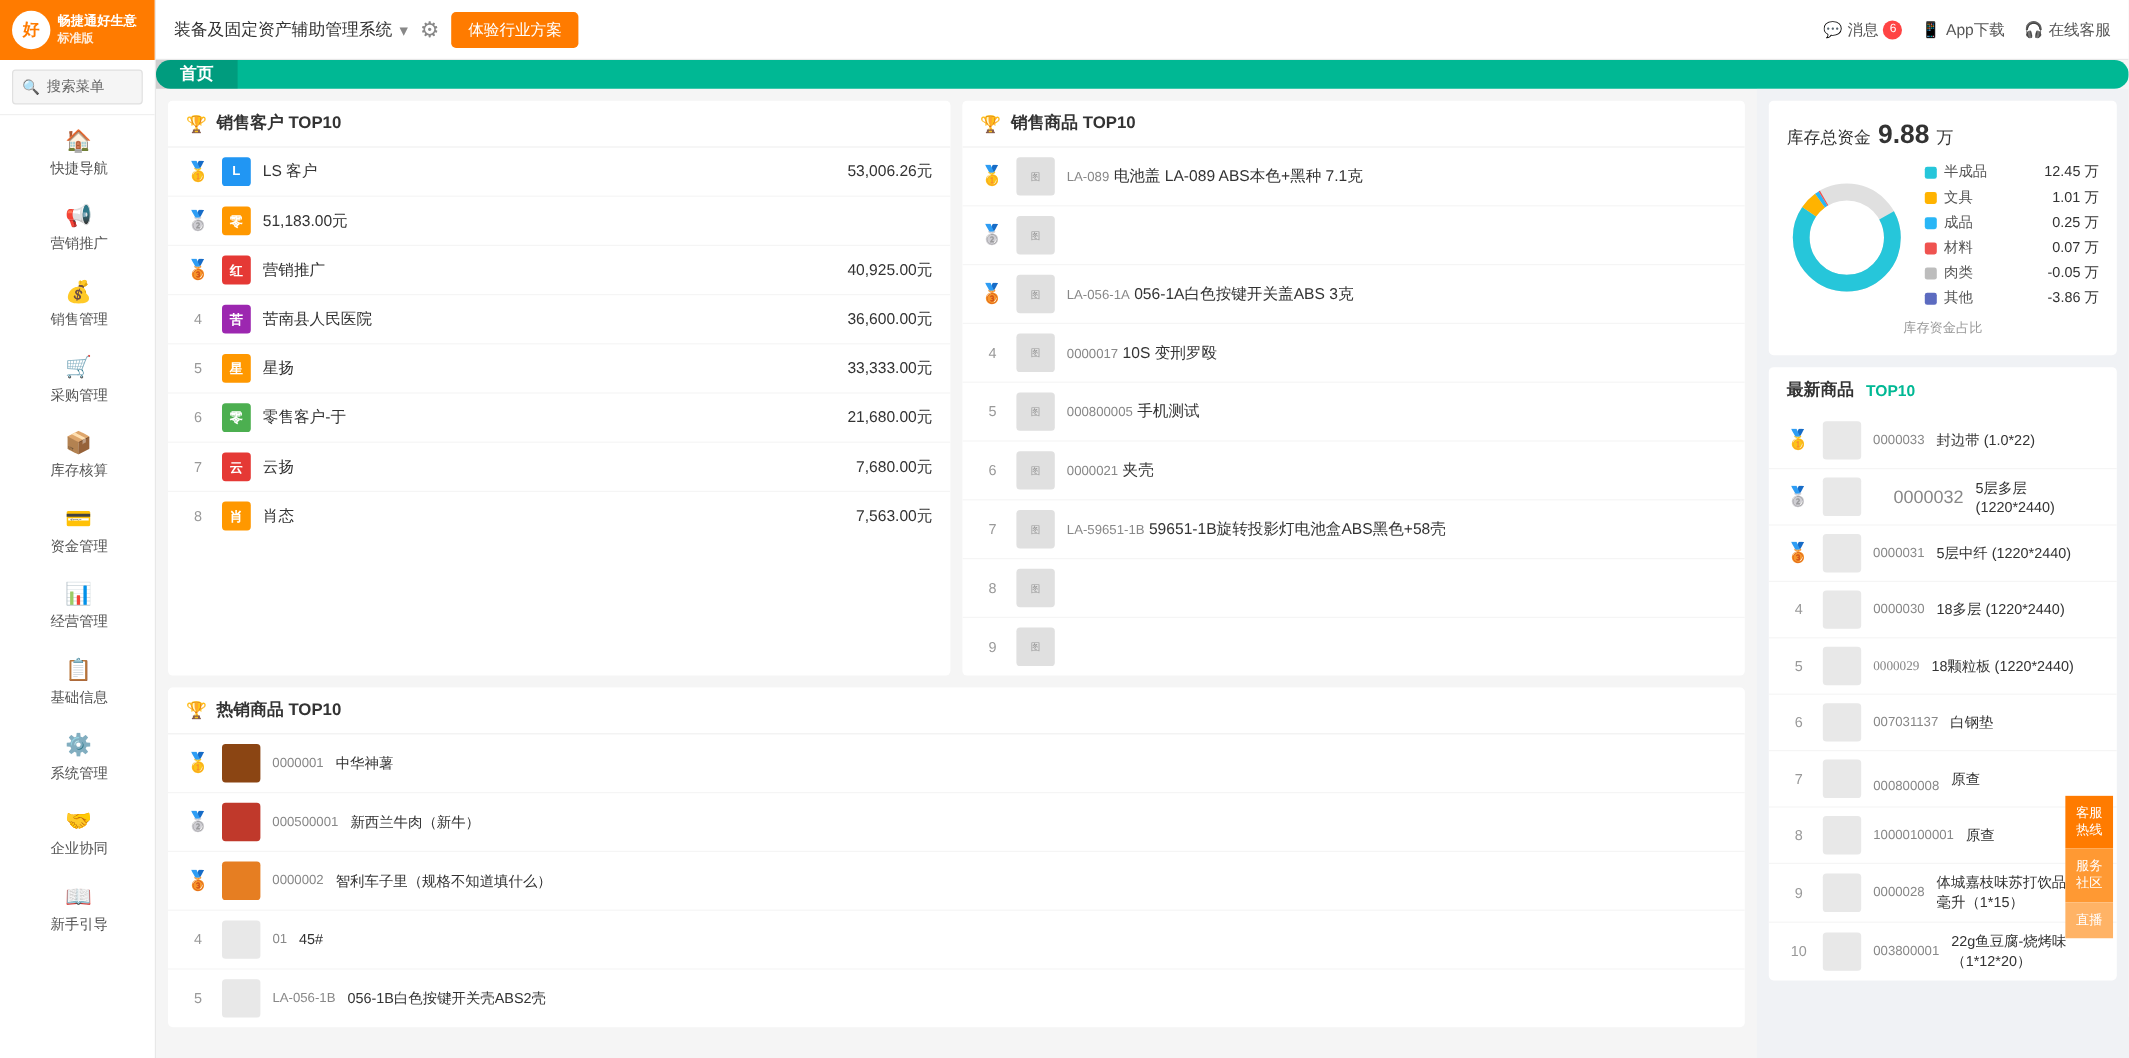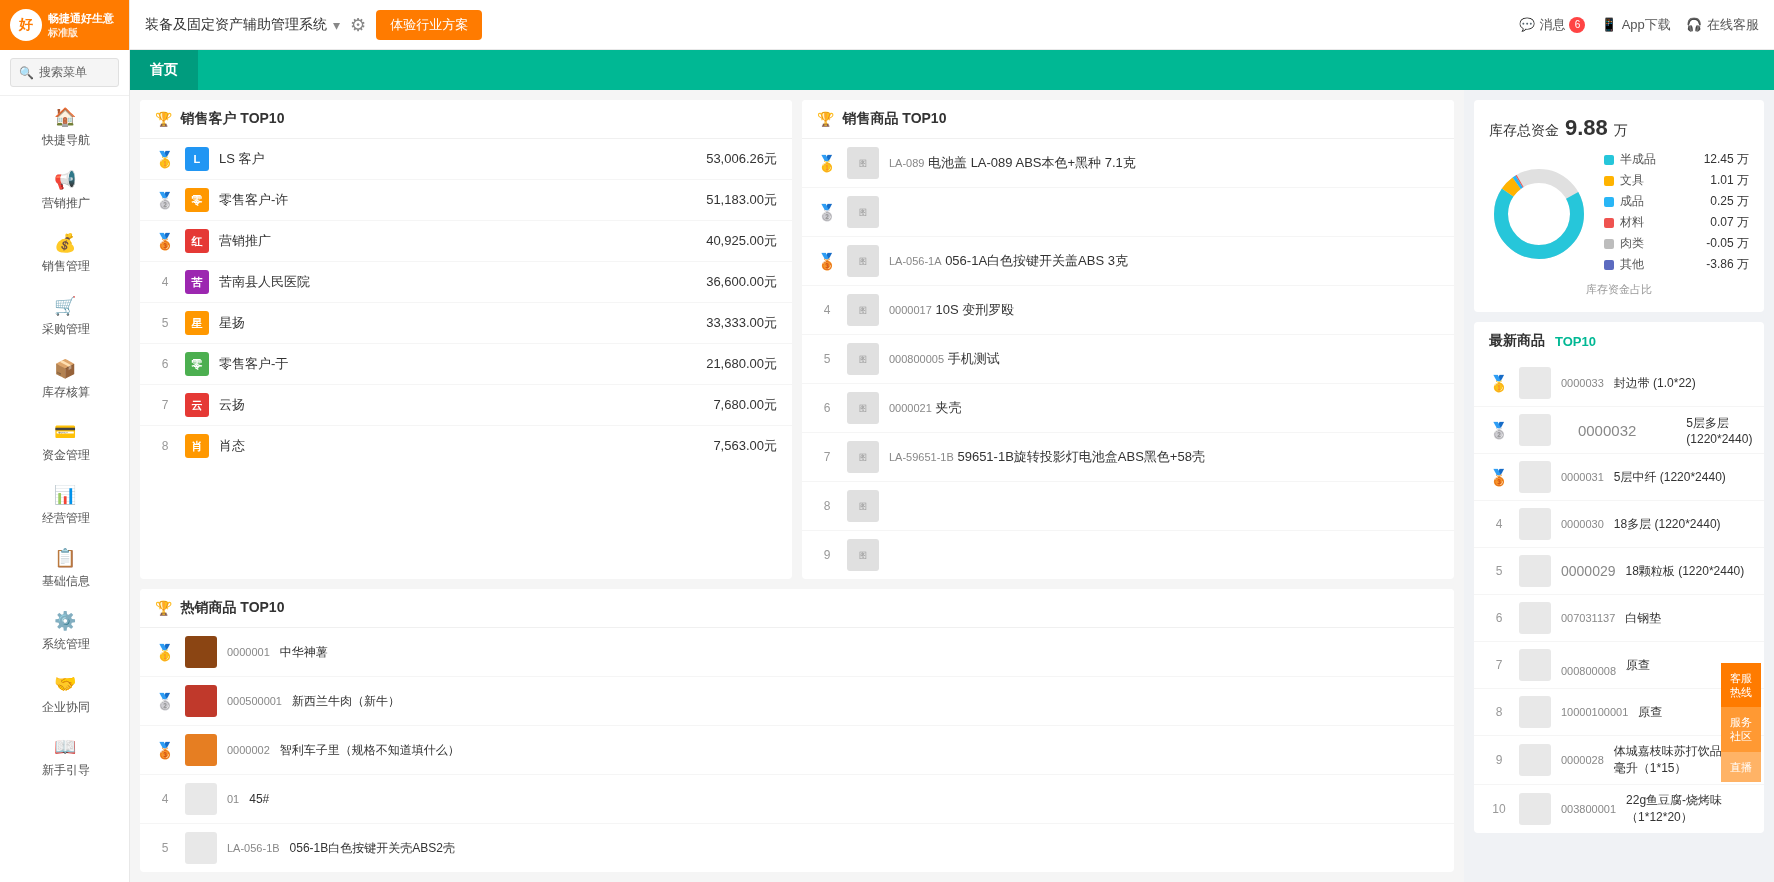--- a/index.html
+++ b/index.html
@@ -93,22 +93,23 @@
       margin-left: auto; display: flex; align-items: center; gap: 16px;
       font-size: 13px; color: #555;
     }
     .topbar-right .icon-group { display: flex; align-items: center; gap: 4px; cursor: pointer; }
     .badge { background: #f44; color: #fff; border-radius: 50%; width: 16px; height: 16px; font-size: 10px; display: flex; align-items: center; justify-content: center; }
 
     
     .nav-tabs {
       background: #00b894;
       display: flex;
-      height: 40px;
+      height: 24px;
       flex-shrink: 0;
+      border-radius: 14px;
     }
     .nav-tab {
       padding: 0 20px;
       display: flex; align-items: center;
       color: rgba(255,255,255,0.8);
       cursor: pointer;
       font-size: 14px;
     }
     .nav-tab.active { background: rgba(0,0,0,0.15); color: #fff; font-weight: bold; }
 
@@ -387,21 +388,20 @@
 
             <div class="ranking-row">
               <span class="medal">🥇</span>
               <span class="rank-avatar" style="background:#2196F3;">L</span>
               <span class="rank-name">LS 客户</span>
               <span class="rank-value">53,006.26元</span>
             </div>
             <div class="ranking-row">
               <span class="medal">🥈</span>
               <span class="rank-avatar" style="background:#ff9800;">零</span>
-              <span class="rank-name">零售客户-许</span>
               <span class="rank-value">51,183.00元</span>
             </div>
             <div class="ranking-row">
               <span class="medal">🥉</span>
               <span class="rank-avatar" style="background:#e53935;">红</span>
               <span class="rank-name">营销推广</span>
               <span class="rank-value">40,925.00元</span>
             </div>
             <div class="ranking-row">
               <span class="rank-num">4</span>
@@ -606,38 +606,38 @@
         <div class="new-product-row">
           <span class="medal">🥇</span>
           <span class="img-placeholder"></span>
           <span style="color:#888;font-size:11px;">0000033</span>
           <span style="color:#333;font-size:12px;flex:1;">封边带 (1.0*22)</span>
         </div>
         <div class="new-product-row">
           <span class="medal">🥈</span>
           <span class="img-placeholder"></span>
           <span style="color:#888;font-size:15px;margin-left:17px;">0000032</span>
-          <span style="color:#333;font-size:12px;flex:1;margin-left:40px;">5层多层 (1220*2440)</span>
+          <span style="color:#333;font-size:12px;flex:1;">5层多层 (1220*2440)</span>
         </div>
         <div class="new-product-row">
           <span class="medal">🥉</span>
           <span class="img-placeholder"></span>
           <span style="color:#888;font-size:11px;">0000031</span>
           <span style="color:#333;font-size:12px;flex:1;">5层中纤 (1220*2440)</span>
         </div>
         <div class="new-product-row">
           <span class="rank-num">4</span>
           <span class="img-placeholder"></span>
           <span style="color:#888;font-size:11px;">0000030</span>
           <span style="color:#333;font-size:12px;flex:1;">18多层 (1220*2440)</span>
         </div>
         <div class="new-product-row">
           <span class="rank-num">5</span>
           <span class="img-placeholder"></span>
-          <span style="color:#888;font-size:14px;">0000029</span>
+          <span style="color:#888;font-size:11px;font-family:Liberation Serif, serif;">0000029</span>
           <span style="color:#333;font-size:12px;flex:1;">18颗粒板 (1220*2440)</span>
         </div>
         <div class="new-product-row">
           <span class="rank-num">6</span>
           <span class="img-placeholder"></span>
           <span style="color:#888;font-size:11px;">007031137</span>
           <span style="color:#333;font-size:12px;flex:1;">白钢垫</span>
         </div>
         <div class="new-product-row">
           <span class="rank-num">7</span>

